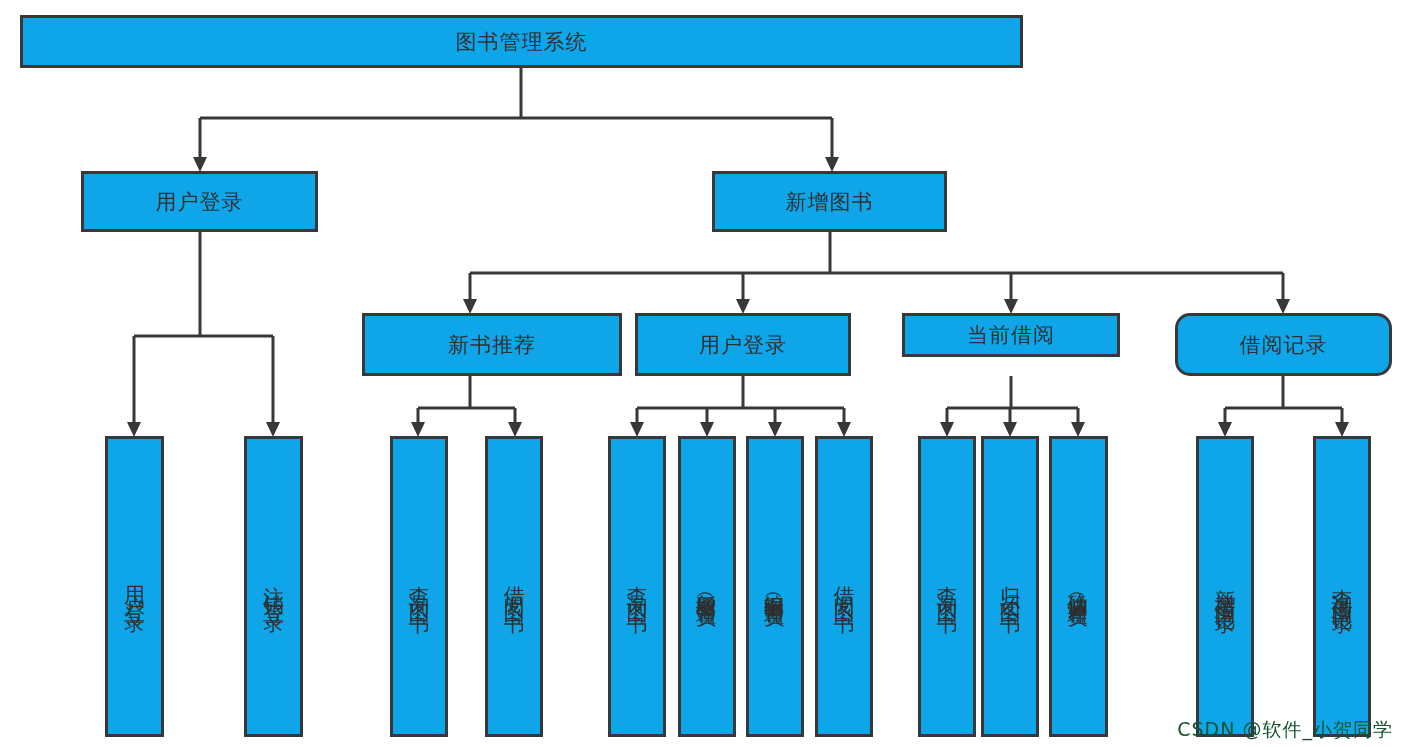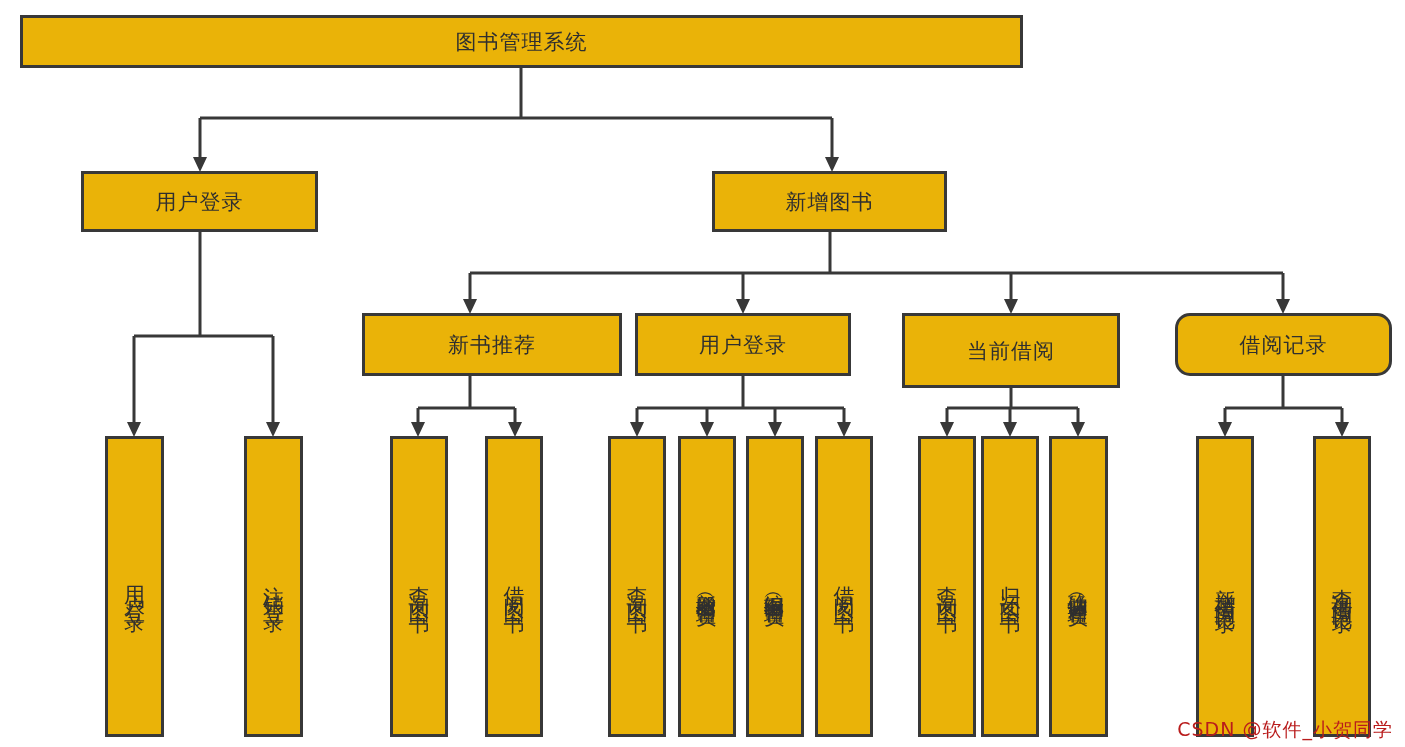--- a/index.html
+++ b/index.html
@@ -8,21 +8,21 @@
     width: 1405px;
     height: 747px;
     background: #ffffff;
     overflow: hidden;
     font-family: "DejaVu Sans", "Liberation Sans", sans-serif;
   }
   .box {
     position: absolute;
     box-sizing: border-box;
     border: 3px solid #383838;
-    background: #eab308;
+    background: #0ea5e9;
     display: flex;
     align-items: center;
     justify-content: center;
     color: #2f2f2f;
   }
   .h-box { font-size: 21px; letter-spacing: 1px; }
   .leaf {
     writing-mode: vertical-rl;
     text-orientation: mixed;
     font-size: 21px;
@@ -33,21 +33,21 @@
   .connectors {
     position: absolute;
     left: 0; top: 0;
     pointer-events: none;
   }
   .watermark {
     position: absolute;
     right: 12px;
     bottom: 4px;
     font-size: 19px;
-    color: #b91c1c;
+    color: #14532d;
     letter-spacing: 1px;
     z-index: 5;
     white-space: nowrap;
   }
 </style>
 </head>
 <body>
 
 <div class="stage">
 
@@ -98,21 +98,21 @@
     </g>
   </svg>
 
   <div class="box h-box" style="left:20px; top:15px; width:1003px; height:53px;">图书管理系统</div>
 
   <div class="box h-box" style="left:81px; top:171px; width:237px; height:61px;">用户登录</div>
   <div class="box h-box" style="left:712px; top:171px; width:235px; height:61px;">新增图书</div>
 
   <div class="box h-box" style="left:362px; top:313px; width:260px; height:63px;">新书推荐</div>
   <div class="box h-box" style="left:635px; top:313px; width:216px; height:63px;">用户登录</div>
-  <div class="box h-box" style="left:902px; top:313px; width:218px; height:75px;">当前借阅</div>
+  <div class="box h-box" style="left:902px; top:313px; width:218px; height:44px;">当前借阅</div>
   <div class="box h-box" style="left:1175px; top:313px; width:217px; height:63px;border-radius:15px;">借阅记录</div>
 
   <div class="box leaf" style="left:105px; top:436px; width:59px; height:301px;">用户登录</div>
   <div class="box leaf" style="left:244px; top:436px; width:59px; height:301px;">注销登录</div>
 
   <div class="box leaf" style="left:390px; top:436px; width:58px; height:301px;">查询图书</div>
   <div class="box leaf" style="left:485px; top:436px; width:58px; height:301px;">借阅图书</div>
 
   <div class="box leaf" style="left:608px; top:436px; width:58px; height:301px;">查询图书</div>
   <div class="box leaf long" style="left:678px; top:436px; width:58px; height:301px;">新增图书（管理员）</div>

